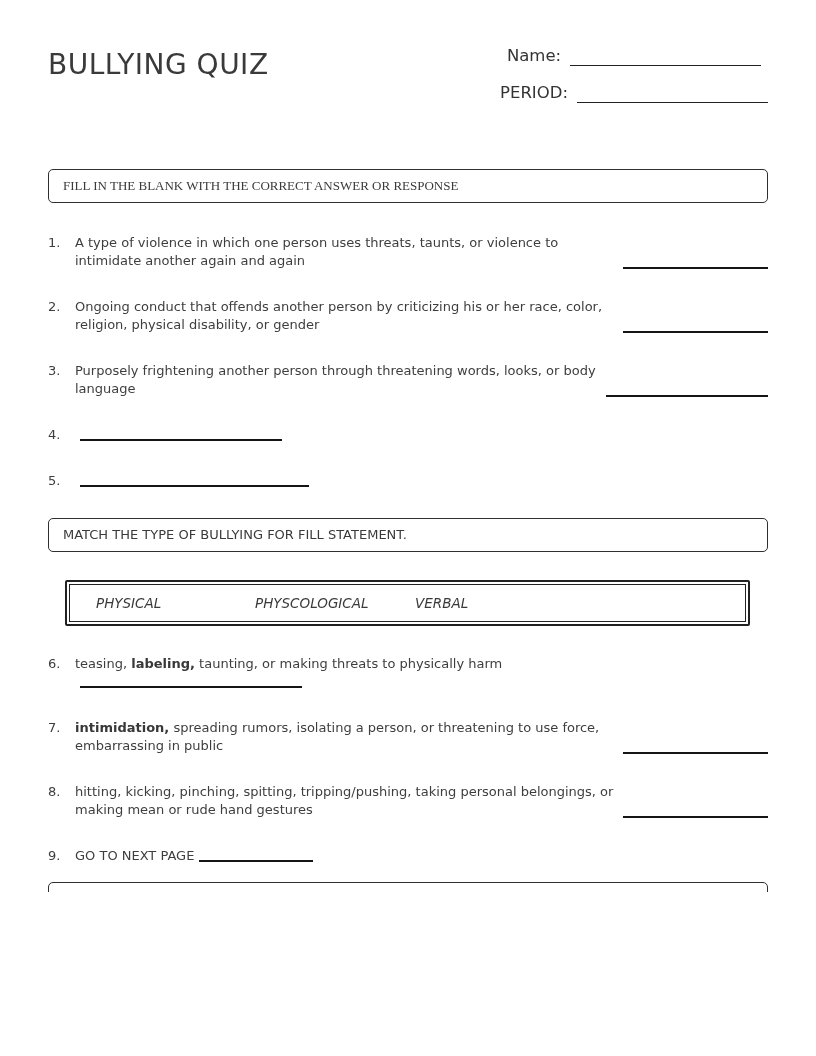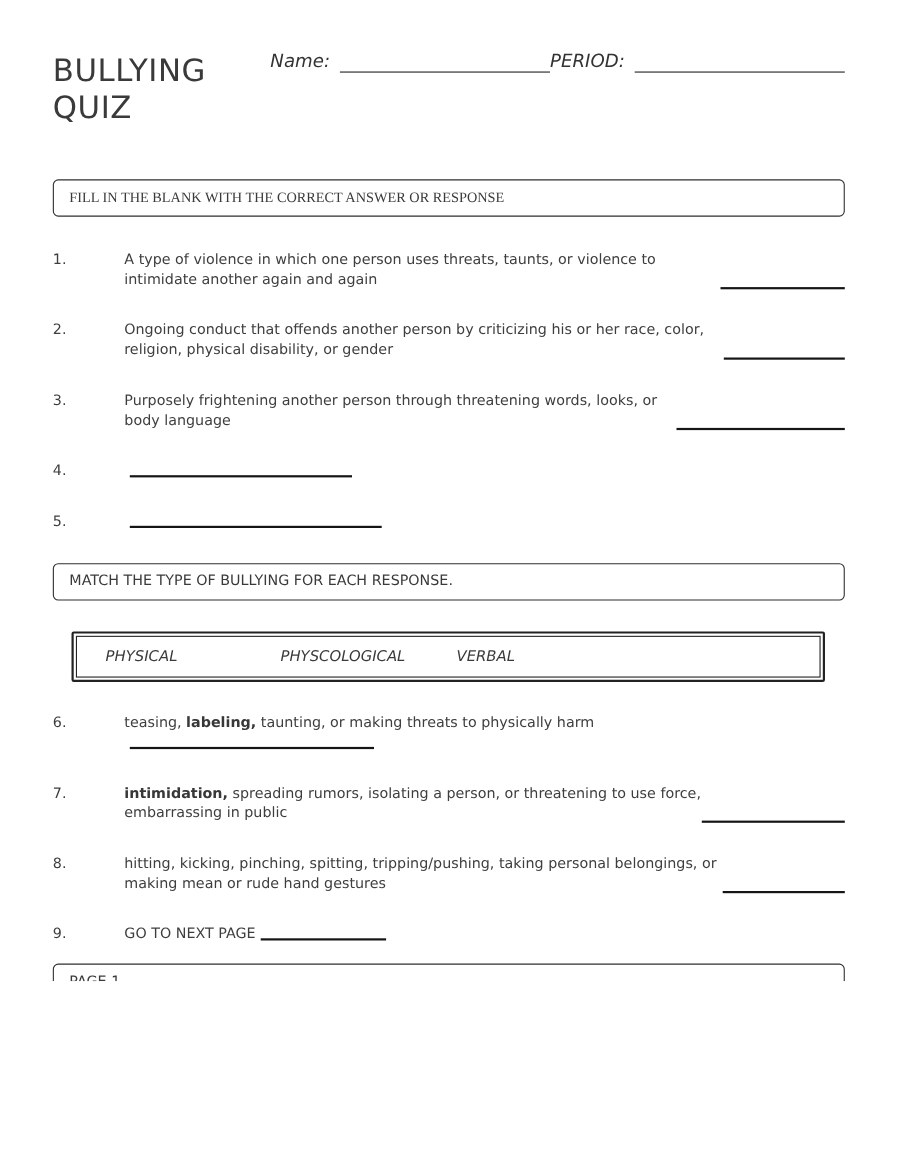--- a/index.html
+++ b/index.html
@@ -12,21 +12,21 @@
     background: #ffffff;
     font-family: "DejaVu Sans", "Liberation Sans", sans-serif;
     color: #3e3e3e;
     overflow: hidden;
     padding: 0 48px;
   }
 
   
   .header { display: flex; justify-content: space-between; align-items: flex-start; padding-top: 46px; }
   .title { font-size: 28px; font-weight: 400; color: #3a3a3a; letter-spacing: 0.5px; padding-top: 2px; }
-  .np { display: flex; align-items: flex-end; font-style: italic; }
+  .np { display: flex; flex-direction: column; align-items: center; }
   .np-row { display: flex; align-items: flex-end; margin-bottom: 17px; }
   .np-label { font-size: 16.5px; color: #333; margin-right: 9px; line-height: 20px; }
   .np-line { display: inline-block; width: 191px; height: 20px; border-bottom: 1px solid #222; }
 
   
   .section-box {
     border: 1px solid #2f2f2f;
     border-radius: 5px;
     padding: 7px 0 7px 14px;
     font-size: 13px;
@@ -34,21 +34,21 @@
     color: #3a3a3a;
   }
   .box-fill { margin-top: 49px; font-family: Liberation Serif, serif; }
   .box-match { margin-top: 28px; }
   .box-page { margin-top: 17px; text-decoration: underline; }
   .box-empty { margin-top: 31px; height: 35px; padding: 0; }
 
   
   .q { display: flex; align-items: flex-start; font-size: 13px; line-height: 18px; }
   .q-num { flex: 0 0 27px; }
-  .q-text { flex: 0 1 auto; max-width: 548px; margin-left: 38px; }
+  .q-text { flex: 0 1 auto; max-width: 548px; }
   .q b { font-weight: bold; color: #383838; }
   .mt31 { margin-top: 31px; }
   .mt29 { margin-top: 29px; }
   .mt28 { margin-top: 28px; }
 
   .blank-right {
     display: block; height: 0; border-bottom: 2px solid #151515;
     margin-left: auto; align-self: flex-end; margin-bottom: 1px;
   }
   .blank-inline {
@@ -123,21 +123,21 @@
     <span class="q-num">4.</span>
     <div class="q-text"><b></b><span></span><span class="blank-inline bw202"></span></div>
   </div>
 
   <div class="q mt28">
     <span class="q-num">5.</span>
     <div class="q-text"><b></b><span></span><span class="blank-inline bw229"></span></div>
   </div>
 
   <div class="section-box box-match">
-    <span>MATCH THE TYPE OF BULLYING FOR EACH RESPONSE.</span>
+    <span>MATCH THE TYPE OF BULLYING FOR FILL STATEMENT.</span>
   </div>
 
   <div class="bank-outer">
     <div class="bank-inner">
       <span class="bank-item bk1">PHYSICAL</span><span class="bank-item bk2">PHYSCOLOGICAL</span><span class="bank-item">VERBAL</span>
     </div>
   </div>
 
   <div class="q mt29">
     <span class="q-num">6.</span>

